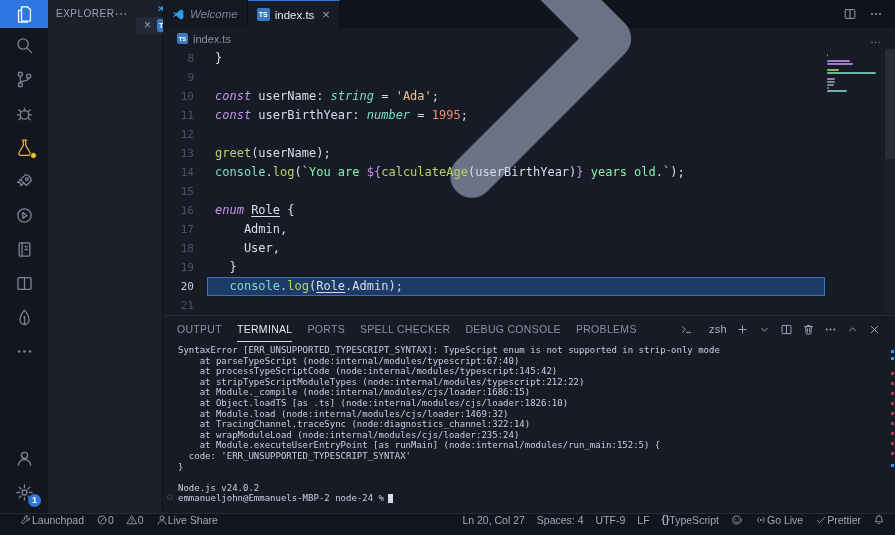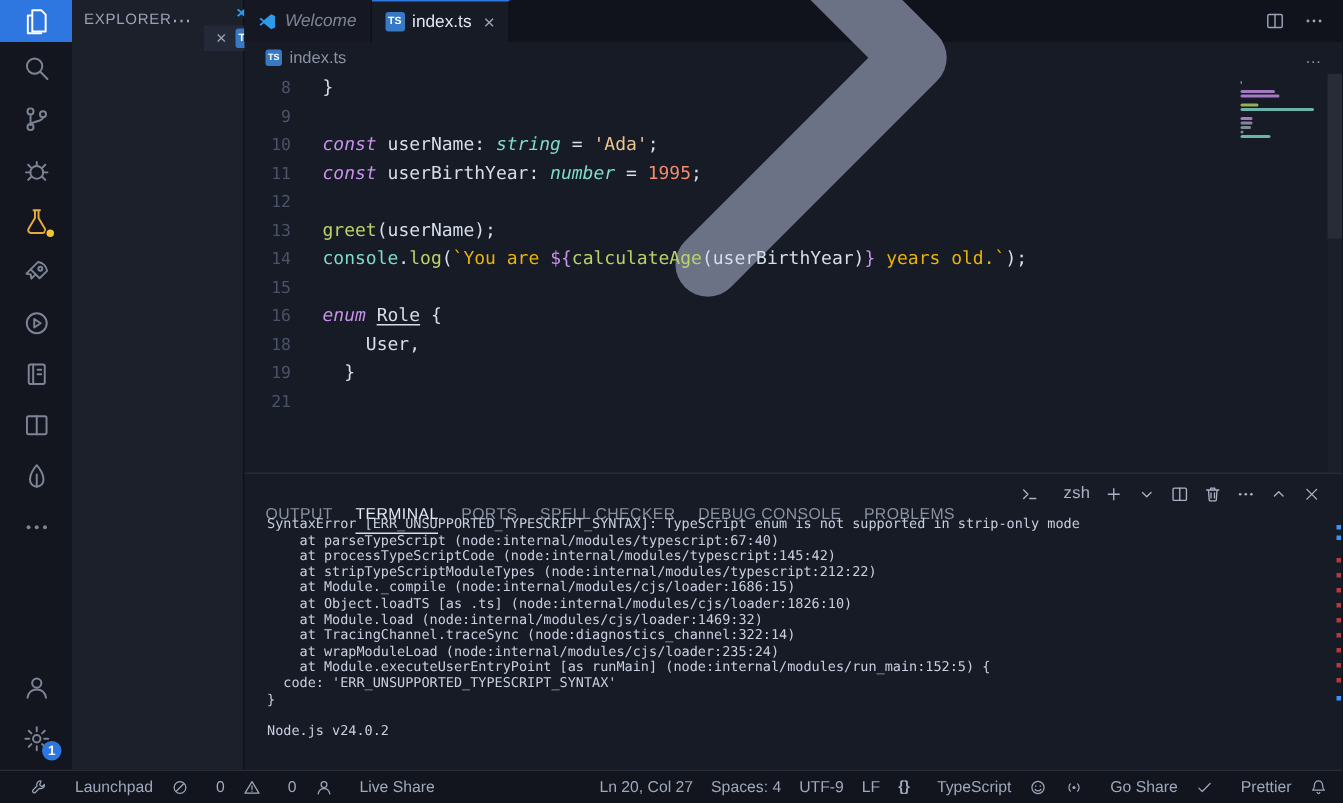--- a/index.html
+++ b/index.html
@@ -57,50 +57,50 @@
   .ln{width:44px;text-align:right;padding-right:13px;color:#4a5268;flex:0 0 auto;font-size:11px;}
   .lc{white-space:pre;flex:1;padding-left:8px;}
   .cl.sel .lc{background:#1e3a66;box-shadow:inset 0 0 0 1px #3a70bd;}
   .cl.sel .ln{color:#c5cde0;}
   .tk-kw{color:#c792ea;font-style:italic;}
   .tk-kw2{color:#c792ea;}
   .tk-vr{color:#d6deeb;}
   .tk-fg{color:#d6deeb;}
   .tk-ty{color:#7fdbca;font-style:italic;}
   .tk-st{color:#ecc48d;}
-  .tk-st2{color:#eab308;margin-top:32px;}
+  .tk-st2{color:#86efac;margin-top:32px;}
   .tk-nu{color:#f78c6c;}
   .tk-fn{color:#b9d368;}
   .tk-ob{color:#7fdbca;}
   .tk-en{color:#d6deeb;}
   .tk-clu{color:#d6deeb;text-decoration:underline;text-underline-offset:2px;}
   .minimap{width:60px;padding:5px 5px 0 2px;flex:0 0 auto;}
   .mm-line{height:2px;margin-bottom:1px;border-radius:1px;opacity:.8;}
   .ed-scrollbar{width:10px;flex:0 0 auto;background:rgba(255,255,255,.02);}
   .ed-thumb{width:10px;height:110px;background:rgba(255,255,255,.06);}
 
   
   .panel{flex:1;display:flex;flex-direction:column;border-top:1px solid #262b38;position:relative;min-height:0;}
   .panel-tabs{height:26px;display:flex;align-items:center;padding:0 14px;gap:15px;font-size:10.5px;color:#8a91a3;letter-spacing:.3px;flex:0 0 auto;}
-  .ptab{height:100%;display:flex;align-items:center;border-bottom:1px solid transparent;cursor:pointer;white-space:nowrap;margin-top:14px;}
+  .ptab{height:100%;display:flex;align-items:center;border-bottom:1px solid transparent;cursor:pointer;white-space:nowrap;}
   .ptab.active{color:#e4e9f5;border-bottom-color:#d6deeb;}
   .panel-actions{margin-left:auto;display:flex;align-items:center;gap:9px;color:#aab2c5;font-size:11px;}
   .panel-actions .ic{width:13px;height:13px;cursor:pointer;}
   .shell-pick{display:flex;align-items:center;gap:16px;cursor:pointer;}
   .terminal{flex:1;padding:3px 14px 0 15px;font-family:"DejaVu Sans Mono",monospace;font-size:9px;line-height:10.6px;color:#c8cfdf;position:relative;overflow:hidden;cursor:text;}
   .tline{white-space:pre;min-height:10.6px;}
   .prompt-row{position:relative;display:flex;align-items:center;}
   .prompt-circle{position:absolute;left:-11px;top:1px;width:6px;height:6px;border:1px solid #3b4254;border-radius:50%;}
   .cursor{display:inline-block;width:5px;height:9px;background:#d6deeb;margin-left:4px;}
   .ov-marks{position:absolute;right:1px;top:0;width:4px;height:100%;}
   .ov-mark{position:absolute;right:0;width:3px;height:3px;}
 
   
   .statusbar{height:22px;background:#12151e;border-top:1px solid #262b38;display:flex;align-items:center;font-size:10.5px;color:#9fa8bc;flex:0 0 auto;}
-  .sb-it{display:flex;align-items:center;gap:18px;padding:0 6px;height:100%;cursor:pointer;white-space:nowrap;}
+  .sb-it{display:flex;align-items:flex-start;gap:0;padding:0 6px;height:100%;cursor:pointer;white-space:nowrap;}
   .sb-it .ic-s{width:12px;height:12px;}
   .remote-ind{color:#2fbfa8;padding:0 7px;}
   .sb-left{display:flex;height:100%;}
   .sb-right{margin-left:auto;display:flex;height:100%;padding-right:4px;}
   .braces{font-size:10px;color:#9fa8bc;font-weight:bold;}
   .ic{display:inline-block;vertical-align:middle;}
 </style>
 </head>
 <body>
 
@@ -318,26 +318,34 @@
             </div>
             <div class="cl">
               <span class="ln">15</span>
               <span class="lc"></span>
             </div>
             <div class="cl">
               <span class="ln">16</span>
               <span class="lc"><span class="tk-kw">enum </span><span class="tk-clu">Role</span><span class="tk-fg"> {</span></span>
             </div>
             <div class="cl">
+              <span class="ln">17</span>
+              <span class="lc"><span class="tk-fg">    Admin,</span></span>
+            </div>
+            <div class="cl">
               <span class="ln">18</span>
               <span class="lc"><span class="tk-fg">    User,</span></span>
             </div>
             <div class="cl">
               <span class="ln">19</span>
               <span class="lc"><span class="tk-fg">  }</span></span>
+            </div>
+            <div class="cl sel">
+              <span class="ln">20</span>
+              <span class="lc"><span class="tk-fg">  </span><span class="tk-ob">console</span><span class="tk-fg">.</span><span class="tk-fn">log</span><span class="tk-fg">(</span><span class="tk-clu">Role</span><span class="tk-fg">.</span><span class="tk-en">Admin</span><span class="tk-fg">);</span></span>
             </div>
             <div class="cl">
               <span class="ln">21</span>
               <span class="lc"></span>
             </div>
           </div>
         <div class="minimap">
             <div class="mm-line" style="width: 1px; background: rgb(154, 162, 181);"></div>
             <div class="mm-line"></div>
             <div class="mm-line" style="width: 23px; background: rgb(199, 146, 234);"></div>
@@ -411,20 +419,25 @@
               <div class="tline">    at Object.loadTS [as .ts] (node:internal/modules/cjs/loader:1826:10)</div>
               <div class="tline">    at Module.load (node:internal/modules/cjs/loader:1469:32)</div>
               <div class="tline">    at TracingChannel.traceSync (node:diagnostics_channel:322:14)</div>
               <div class="tline">    at wrapModuleLoad (node:internal/modules/cjs/loader:235:24)</div>
               <div class="tline">    at Module.executeUserEntryPoint [as runMain] (node:internal/modules/run_main:152:5) {</div>
               <div class="tline">  code: 'ERR_UNSUPPORTED_TYPESCRIPT_SYNTAX'</div>
               <div class="tline">}</div>
               <div class="tline"> </div>
               <div class="tline">Node.js v24.0.2</div>
             </div>
+          <div class="tline prompt-row">
+            <span class="prompt-circle"></span>
+            <span>emmanueljohn@Emmanuels-MBP-2 node-24 %</span>
+            <span class="cursor"></span>
+          </div>
           <div class="ov-marks">
               <span class="ov-mark" style="top: 8px; background: rgb(55, 148, 255);"></span>
               <span class="ov-mark" style="top: 15px; background: rgb(55, 148, 255);"></span>
               <span class="ov-mark" style="top: 30px; background: rgb(178, 59, 59);"></span>
               <span class="ov-mark" style="top: 40px; background: rgb(178, 59, 59);"></span>
               <span class="ov-mark" style="top: 50px; background: rgb(178, 59, 59);"></span>
               <span class="ov-mark" style="top: 60px; background: rgb(178, 59, 59);"></span>
               <span class="ov-mark" style="top: 70px; background: rgb(178, 59, 59);"></span>
               <span class="ov-mark" style="top: 80px; background: rgb(178, 59, 59);"></span>
               <span class="ov-mark" style="top: 90px; background: rgb(178, 59, 59);"></span>
@@ -495,21 +508,21 @@
             <circle cx="6" cy="6.6" r=".7" fill="currentColor" stroke="none"></circle>
             <circle cx="10" cy="6.6" r=".7" fill="currentColor" stroke="none"></circle>
             <path d="M5.4 9.6c.7 1 1.6 1.5 2.6 1.5s1.9-.5 2.6-1.5"></path>
           </svg>
         </div>
         <div class="sb-it">
           <svg class="ic-s" viewBox="0 0 16 16" fill="none" stroke="currentColor" stroke-width="1.1" stroke-linecap="round" stroke-linejoin="round">
             <circle cx="8" cy="8" r="1.4" fill="currentColor" stroke="none"></circle>
             <path d="M4.8 4.8a4.6 4.6 0 0 0 0 6.4M11.2 4.8a4.6 4.6 0 0 1 0 6.4"></path>
           </svg>
-          <span>Go Share</span>
+          <span>Go Live</span>
         </div>
         <div class="sb-it">
           <svg class="ic-s" viewBox="0 0 16 16" fill="none" stroke="currentColor" stroke-width="1.1" stroke-linecap="round" stroke-linejoin="round">
             <path d="M3 8.6l3 3 7-7.2"></path>
           </svg>
           <span>Prettier</span>
         </div>
         <div class="sb-it">
           <svg class="ic-s" viewBox="0 0 16 16" fill="none" stroke="currentColor" stroke-width="1.1" stroke-linecap="round" stroke-linejoin="round">
             <path d="M8 2.2a3.6 3.6 0 0 1 3.6 3.6c0 3 .8 4 1.6 4.6H2.8c.8-.6 1.6-1.6 1.6-4.6A3.6 3.6 0 0 1 8 2.2z"></path>

